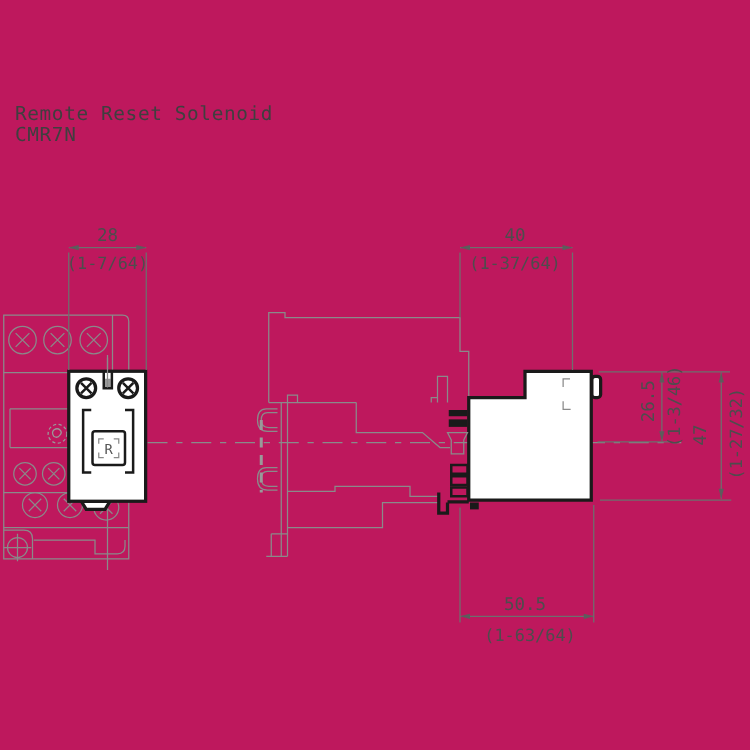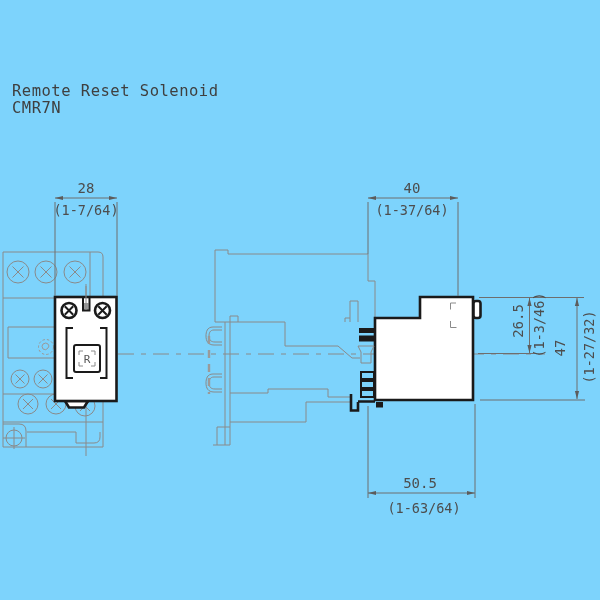--- a/index.html
+++ b/index.html
@@ -1,16 +1,16 @@
 <!DOCTYPE html>
 <html><head>
 <meta charset="utf-8">
 <style>
   html,body{margin:0;padding:0;background:#ffffff;}
-  #screen{position:relative;width:600px;height:600px;background:#7dd3fc;overflow:hidden;
+  #screen{position:relative;width:600px;height:600px;background:#be185d;overflow:hidden;
           font-family:"DejaVu Sans Mono","Liberation Mono",monospace;}
   svg{position:absolute;top:0;left:0;}
   text{font-family:"DejaVu Sans Mono","Liberation Mono",monospace;}
   .t-title{font-size:15.5px;fill:#3f3f3f;letter-spacing:0.5px;}
   .t-dim{font-size:14px;fill:#4d4d4d;}
   .t-dim-sub{font-size:13.5px;fill:#4d4d4d;}
   .t-mark{font-size:11px;fill:#555;}
   .thin{stroke:#8a8a8a;stroke-width:1;fill:none;}
   .thin-d{stroke:#9a9a9a;stroke-width:1;fill:none;}
   .dim{stroke:#6e6e6e;stroke-width:1;fill:none;}

